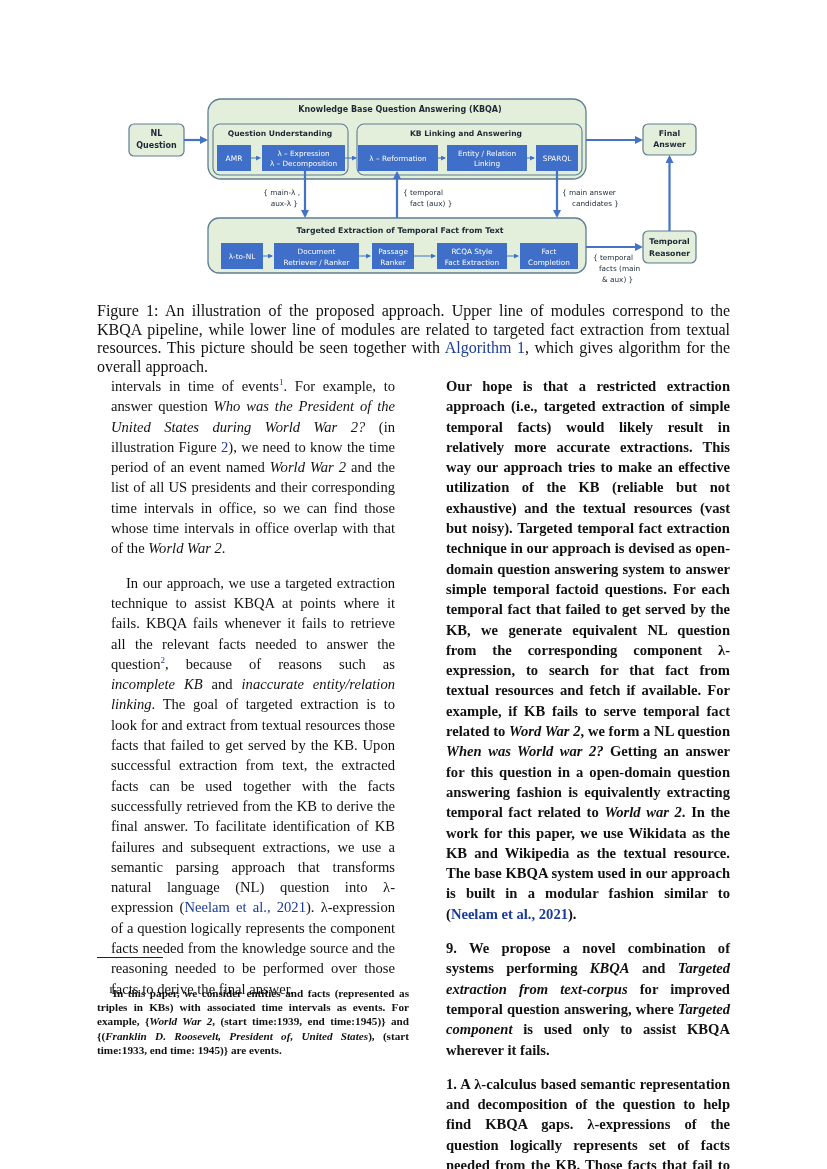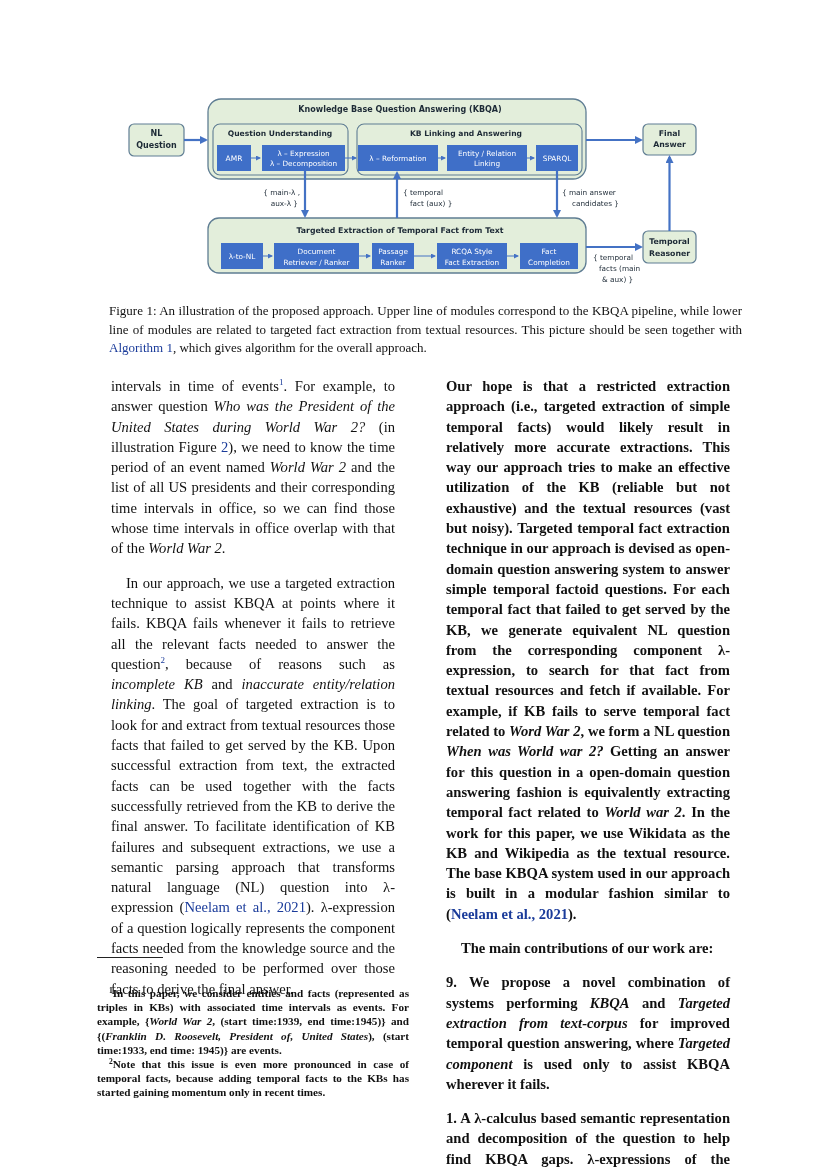--- a/index.html
+++ b/index.html
@@ -2,21 +2,21 @@
 <html><head>
 <meta charset="utf-8">
 <style>
   html, body { margin: 0; padding: 0; background: #ffffff; }
   body { width: 827px; height: 1169px; position: relative; overflow: hidden;
          font-family: "Liberation Serif", "DejaVu Serif", serif; color: #111; }
   .figure { position: absolute; left: 0; top: 0; width: 827px; height: 300px; }
   .figure svg { position: absolute; left: 0; top: 0; }
   .lbl { font-family: "DejaVu Sans", "Liberation Sans", sans-serif; }
   .caption { position: absolute; left: 97px; top: 302px; width: 633px;
-             font-size: 13px; line-height: 18.6px; text-align: justify; margin-left: 12px; }
+             font-size: 16px; line-height: 18.6px; text-align: justify; }
   .col { position: absolute; top: 362px; width: 312px; font-size: 14.6px;
          line-height: 20.3px; text-align: justify; hyphens: manual; }
   .col-left { left: 97px; }
   .col-right { left: 432px; font-weight: bold; }
   .col p { margin: 14px; }
   .indent { text-indent: 15px; }
   .gap { margin-top: 5px !important; }
   .cite { color: #1a3b9a; }
   sup { font-size: 9px; line-height: 0; vertical-align: 6px; }
   sup.cite { color: #1a3b9a; }
@@ -166,22 +166,20 @@
 <div class="caption"><span>Figure 1:</span><span> An illustration of the proposed approach. Upper line of modules correspond to the KBQA pipeline, while lower line of modules are related to targeted fact extraction from textual resources. This picture should be seen together with </span><span class="cite">Algorithm 1</span><span>, which gives algorithm for the overall approach.</span></div>
 
 <div class="col col-left">
   <p><span>intervals in time of events</span><sup class="cite">1</sup><span>. For example, to answer question </span><i>Who was the President of the United States during World War 2?</i><span> (in illustration Figure </span><span class="cite">2</span><span>), we need to know the time period of an event named </span><i>World War 2</i><span> and the list of all US presidents and their corresponding time intervals in office, so we can find those whose time intervals in office overlap with that of the </span><i>World War 2</i><span>.</span></p>
   <p class="indent"><span>In our approach, we use a targeted extraction technique to assist KBQA at points where it fails. KBQA fails whenever it fails to retrieve all the relevant facts needed to answer the question</span><sup class="cite">2</sup><span>, because of reasons such as </span><i>incomplete KB</i><span> and </span><i>inaccurate entity/relation linking</i><span>. The goal of targeted extraction is to look for and extract from textual resources those facts that failed to get served by the KB. Upon successful extraction from text, the extracted facts can be used together with the facts successfully retrieved from the KB to derive the final answer. To facilitate identification of KB failures and subsequent extractions, we use a semantic parsing approach that transforms natural language (NL) question into λ-expression (</span><span class="cite">Neelam et al., 2021</span><span>). λ-expression of a question logically represents the component facts needed from the knowledge source and the reasoning needed to be performed over those facts to derive the final answer.</span></p>
 </div>
 
 <div class="fn-rule"></div>
 <div class="footnotes">
   <p><sup>1</sup><span>In this paper, we consider entities and facts (represented as triples in KBs) with associated time intervals as events. For example, {</span><i>World War 2</i><span>, (start time:1939, end time:1945)} and {(</span><i>Franklin D. Roosevelt, President of, United States</i><span>), (start time:1933, end time: 1945)} are events.</span></p>
-  <p><sup>2</sup><span>Note that this issue is even more pronounced in case of temporal facts, because adding temporal facts to the KBs has started gaining momentum only in recent times.</span></p>
 </div>
 
 <div class="col col-right">
   <p><span>Our hope is that a restricted extraction approach (i.e., targeted extraction of simple temporal facts) would likely result in relatively more accurate extractions. This way our approach tries to make an effective utilization of the KB (reliable but not exhaustive) and the textual resources (vast but noisy). Targeted temporal fact extraction technique in our approach is devised as open-domain question answering system to answer simple temporal factoid questions. For each temporal fact that failed to get served by the KB, we generate equivalent NL question from the corresponding component λ-expression, to search for that fact from textual resources and fetch if available. For example, if KB fails to serve temporal fact related to </span><i>Word War 2</i><span>, we form a NL question </span><i>When was World war 2?</i><span> Getting an answer for this question in a open-domain question answering fashion is equivalently extracting temporal fact related to </span><i>World war 2</i><span>. In the work for this paper, we use Wikidata as the KB and Wikipedia as the textual resource. The base KBQA system used in our approach is built in a modular fashion similar to (</span><span class="cite">Neelam et al., 2021</span><span>).</span></p>
-  <p class="indent gap">The main contributions of our work are:</p>
   <p class="contrib"><span>9. We propose a novel combination of systems performing </span><i>KBQA</i><span> and </span><i>Targeted extraction from text-corpus</i><span> for improved temporal question answering, where </span><i>Targeted component</i><span> is used only to assist KBQA wherever it fails.</span></p>
   <p class="contrib">1. A λ-calculus based semantic representation and decomposition of the question to help find KBQA gaps. λ-expressions of the question logically represents set of facts needed from the KB. Those facts that fail to get fetched from the KB correspond to the KBQA gaps.</p>
   <p class="contrib">3. An (open-domain question answering style) approach for targeted extraction of temporal facts</p>
 </div>
 
 </body></html>

